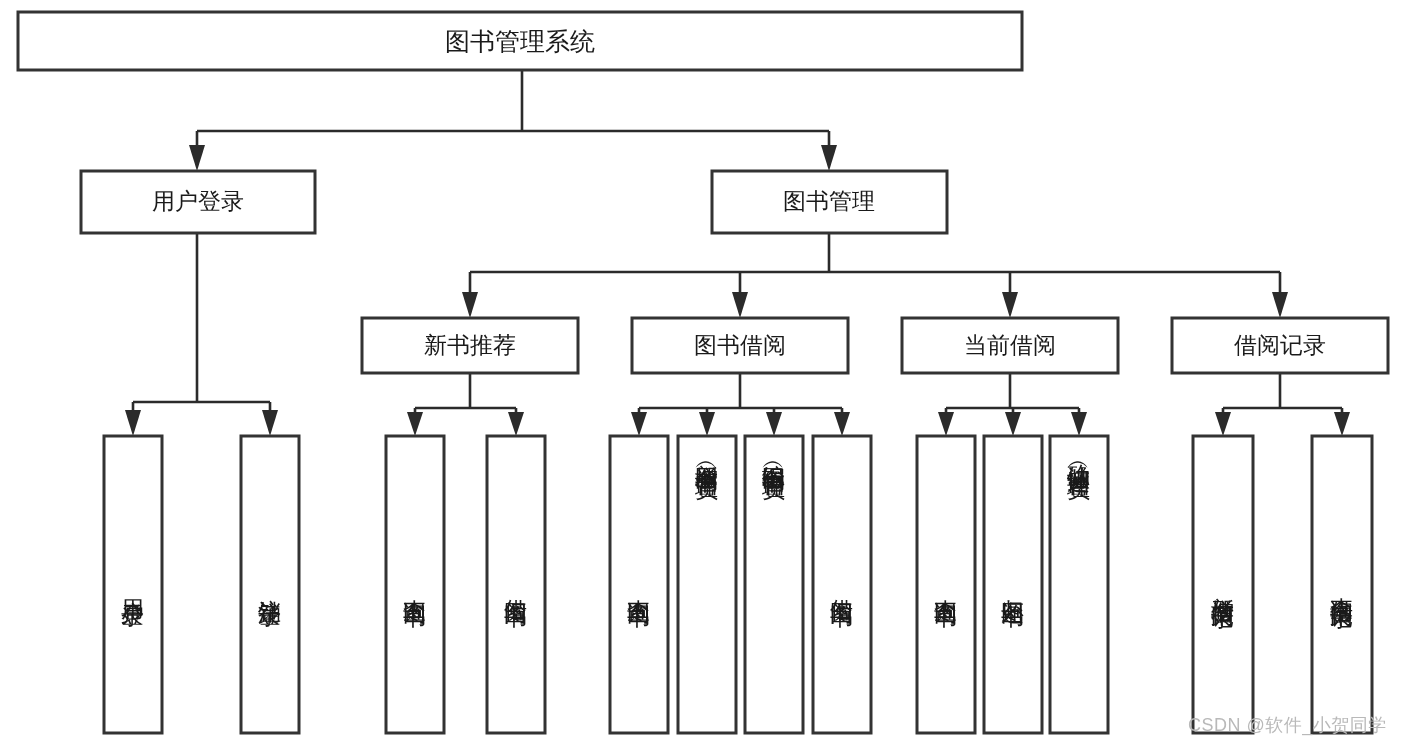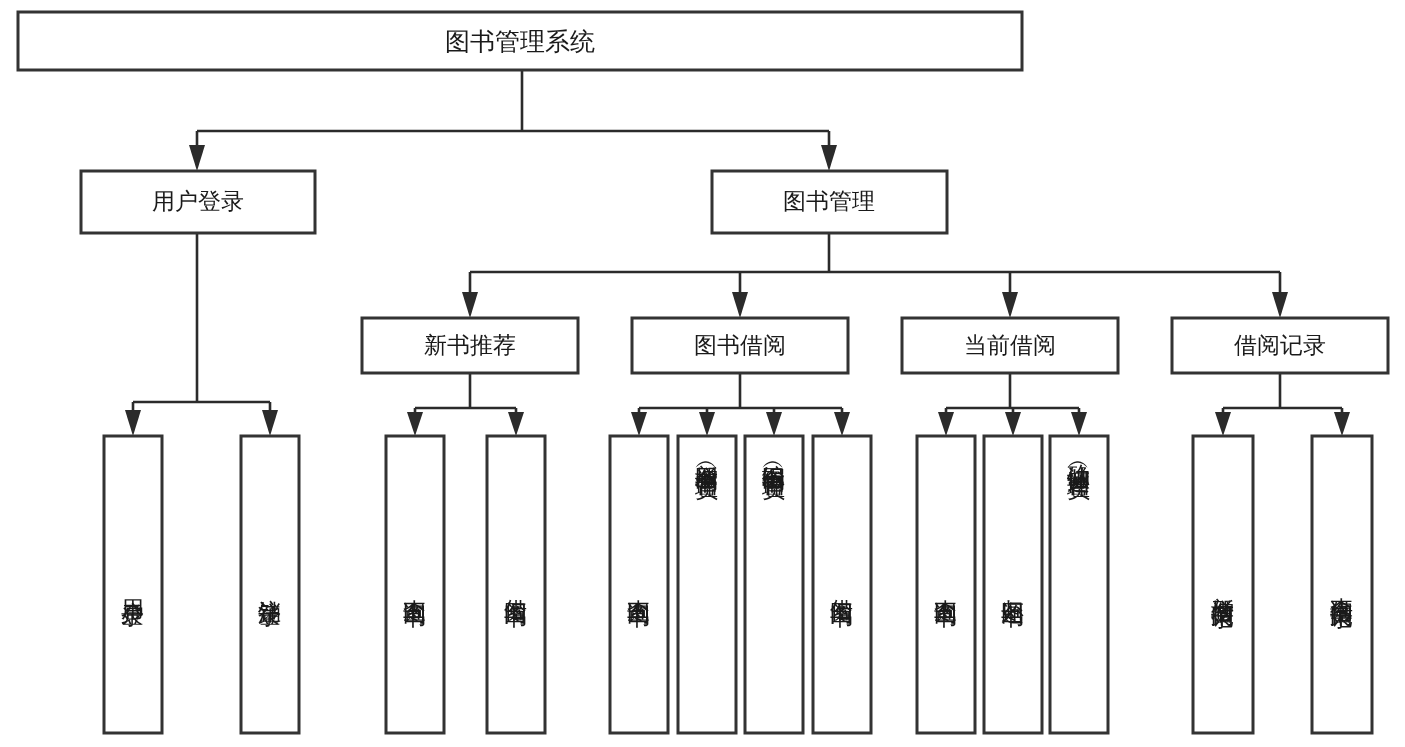--- a/index.html
+++ b/index.html
@@ -248,14 +248,15 @@
   </div>
 
   <div class="vlabel-wrap" style="left:1193px; top:436px; width:60px; height:297px;">
     <span class="vlabel">新增借阅记录</span>
   </div>
 
   <div class="vlabel-wrap" style="left:1312px; top:436px; width:60px; height:297px;">
     <span class="vlabel">查询借阅记录</span>
   </div>
 
+  <div class="watermark">CSDN @软件_小贺同学</div>
 
 </div>
 
 </body></html>

